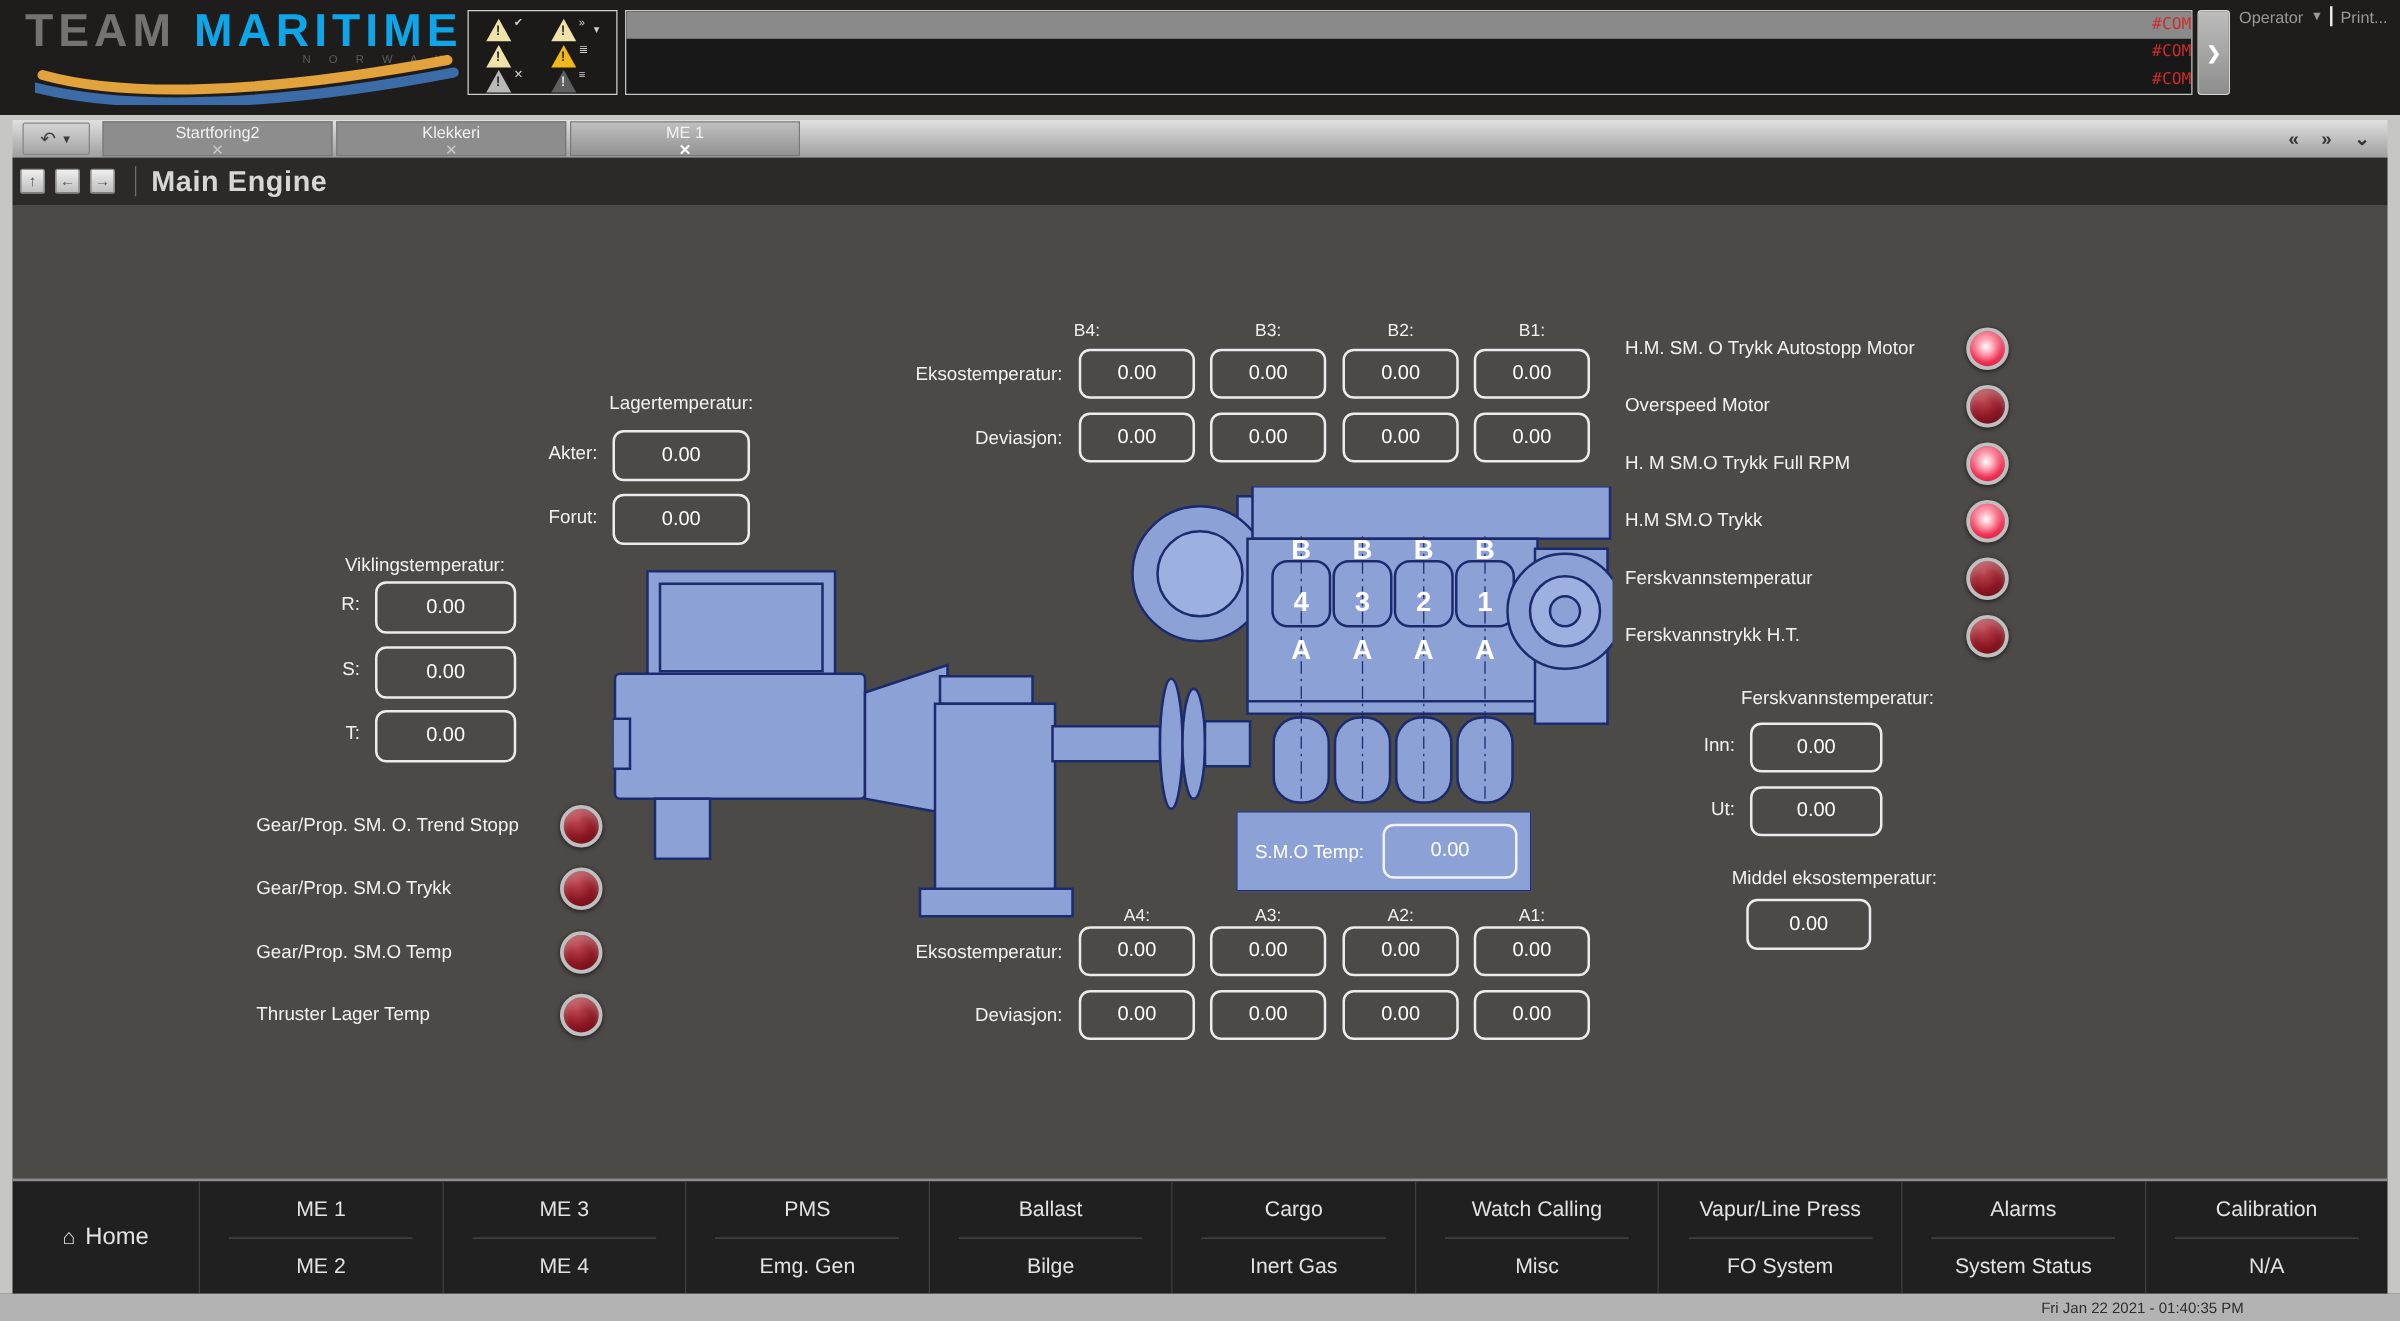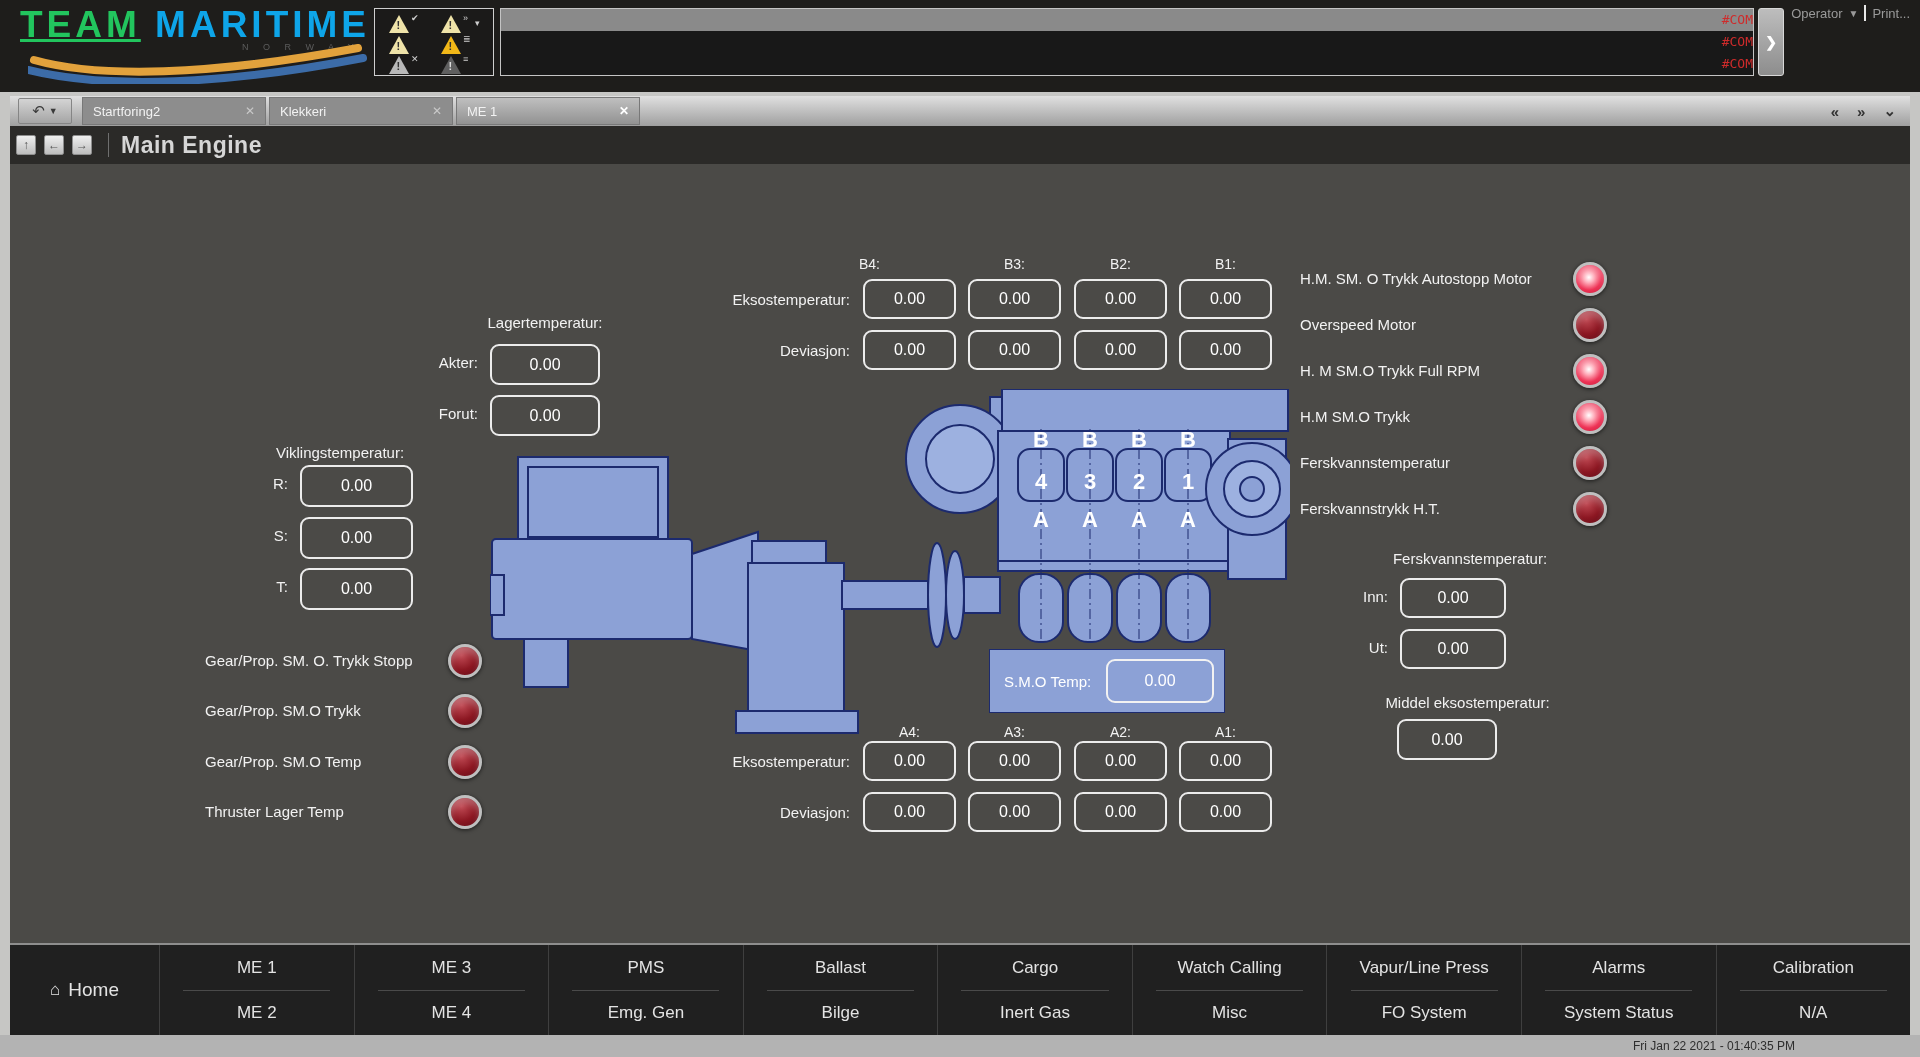--- a/index.html
+++ b/index.html
@@ -4,21 +4,21 @@
 <style>
   * { margin:0; padding:0; box-sizing:border-box; }
   html,body { width:1920px; height:1057px; background:#1e1d1b; overflow:hidden;
               font-family:"Liberation Sans", sans-serif; }
   #app { position:relative; width:1920px; height:1057px; }
 
   
   .header { position:absolute; left:0; top:0; width:1920px; height:92px; background:#1e1d1b; }
   .logo { position:absolute; left:20px; top:4px; width:350px; height:86px; }
   .logo-text { font-size:37px; font-weight:bold; letter-spacing:4px; white-space:nowrap; }
-  .logo-team { color:#22c55e;text-decoration:underline; }
+  .logo-team { color:#737373; }
   .logo-maritime { color:#0ea5e9; }
   .logo-norway { position:absolute; left:222px; top:38px; font-size:9px; letter-spacing:6px; color:#5c5c5c; }
   .logo-swoosh { position:absolute; left:8px; top:40px; }
 
   .alarm-panel { position:absolute; left:374px; top:8px; width:120px; height:68px;
                  border:1px solid #cfcfcf; background:#1b1a19; }
   .tri { position:absolute; width:0; height:0;
          border-left:10px solid transparent; border-right:10px solid transparent;
          border-bottom:18px solid #efe3a9; }
   .tri::after { content:"!"; position:absolute; left:-2.5px; top:4px; font-size:11px; font-weight:bold; color:#333; }
@@ -47,21 +47,21 @@
            background:#c6c6c4; padding:4px 10px 0 10px; }
 
   
   .tabbar { position:relative; height:30px; background:linear-gradient(#e0e0e0,#9f9f9f); }
   .undo-btn { position:absolute; left:8px; top:2px; width:54px; height:26px;
               background:linear-gradient(#d4d4d4,#a5a5a5); border:1px solid #858585; border-radius:2px;
               color:#3a3a3a; font-size:15px; display:flex; align-items:center; justify-content:center; gap:4px; }
   .undo-btn .caret { font-size:9px; }
   .tabs { position:absolute; left:72px; top:1px; display:flex; gap:3px; }
   .tab { width:184px; height:28px; background:#8d8d8d; border:1px solid #787878;
-         color:#f2f2f2; font-size:13px; display:flex; align-items:center; padding:12px 10px; }
+         color:#f2f2f2; font-size:13px; display:flex; align-items:center; padding:0 10px;flex-direction:column; }
   .tab .tab-label { flex:1; }
   .tab .tab-close { color:#c9c9c9; font-size:12px; }
   .tab.active { background:linear-gradient(#bfbfbf,#929292); }
   .tab.active .tab-close { color:#fff; font-weight:bold; }
   .tab-nav-btns { position:absolute; right:14px; top:0; height:30px; display:flex; align-items:center; gap:18px;
                   color:#333; font-size:15px; font-weight:bold; }
 
   
   .titlebar { position:relative; height:38px; background:#2b2a28; display:flex; align-items:center; }
   .tb-btn { width:20px; height:20px; margin-left:8px; background:linear-gradient(#efefef,#bdbdbd);
@@ -268,21 +268,21 @@
       <div class="vbox" style="left:480px;top:231px;width:110px;height:41px">0.00</div>
 
       <div class="heading" style="left:250px;top:280px;width:160px">Viklingstemperatur:</div>
       <div class="lbl r" style="left:230px;top:311px;width:48px">R:</div>
       <div class="vbox" style="left:290px;top:301px;width:113px;height:42px">0.00</div>
       <div class="lbl r" style="left:230px;top:363px;width:48px">S:</div>
       <div class="vbox" style="left:290px;top:353px;width:113px;height:42px">0.00</div>
       <div class="lbl r" style="left:230px;top:414px;width:48px">T:</div>
       <div class="vbox" style="left:290px;top:404px;width:113px;height:42px">0.00</div>
 
-      <div class="lbl" style="left:195px;top:488px">Gear/Prop. SM. O. Trykk Stopp</div>
+      <div class="lbl" style="left:195px;top:488px">Gear/Prop. SM. O. Trend Stopp</div>
       <div class="led" style="left:438px;top:480px" data-state="off"></div>
       <div class="lbl" style="left:195px;top:538px">Gear/Prop. SM.O Trykk</div>
       <div class="led" style="left:438px;top:530px" data-state="off"></div>
       <div class="lbl" style="left:195px;top:589px">Gear/Prop. SM.O Temp</div>
       <div class="led" style="left:438px;top:581px" data-state="off"></div>
       <div class="lbl" style="left:195px;top:639px">Thruster Lager Temp</div>
       <div class="led" style="left:438px;top:631px" data-state="off"></div>
 
       <div class="colhdr" style="left:813px;top:92px">B4:</div>
       <div class="colhdr" style="left:958px;top:92px">B3:</div>

